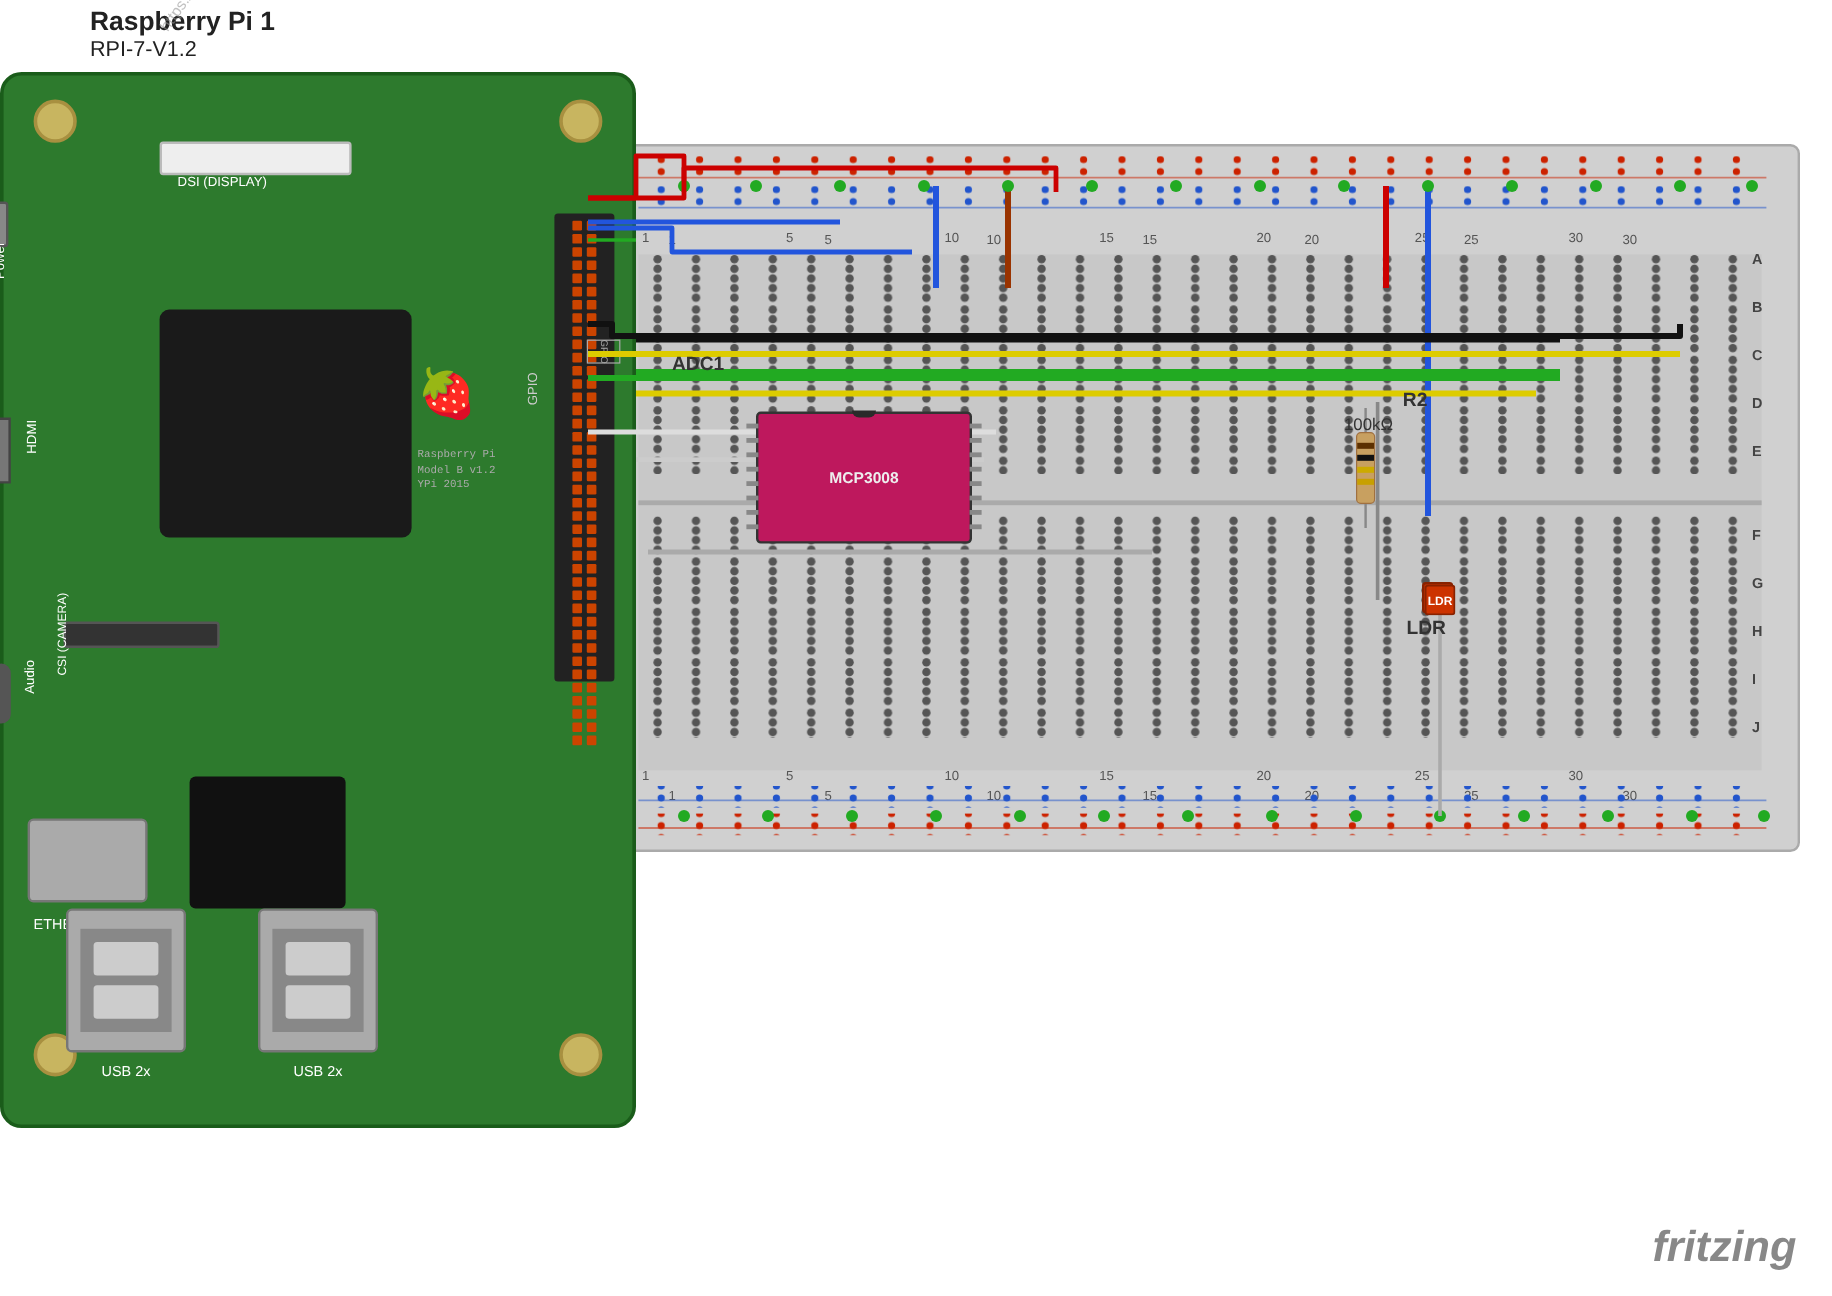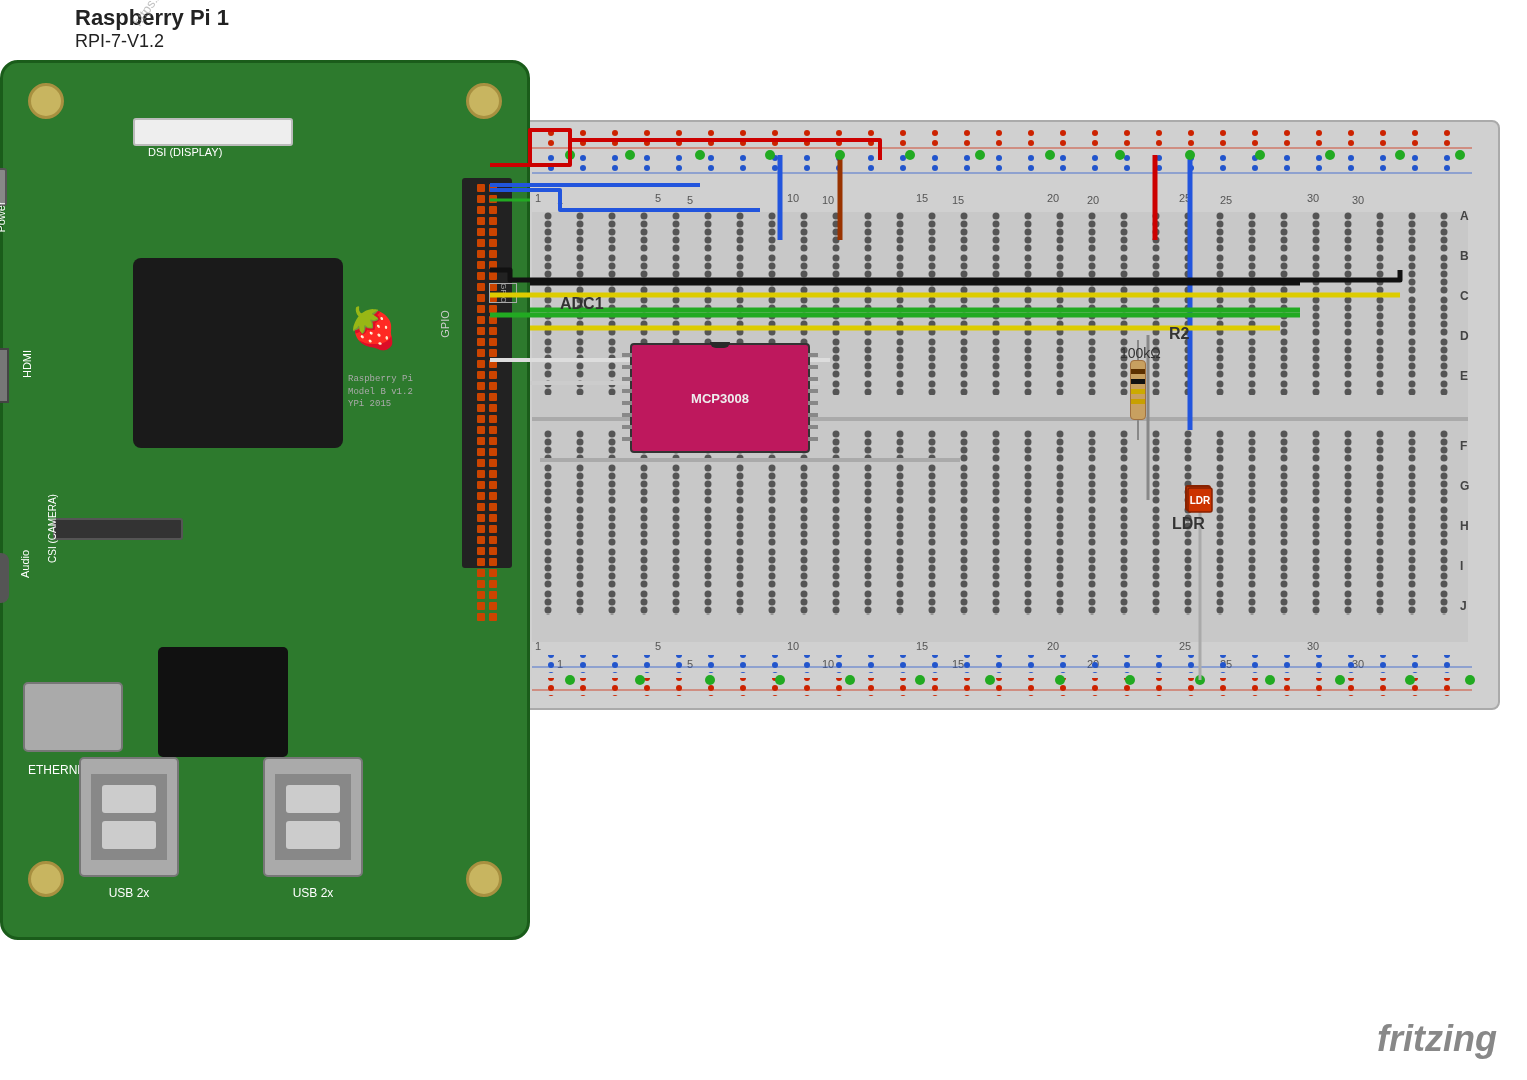--- a/index.html
+++ b/index.html
@@ -170,23 +170,23 @@
       bottom: 160px;
       left: 25px;
       font-size: 12px;
       color: #fff;
     }
 
     
     .usb-port-group {
       position: absolute;
       bottom: 60px;
-      left: 76px;
+      left: 52px;
       display: flex;
-      gap: 84px;
+      gap: 60px;
     }
     .usb-port {
       width: 100px;
       height: 120px;
       background: #aaa;
       border-radius: 5px;
       border: 2px solid #777;
       position: relative;
     }
     .usb-inner {

